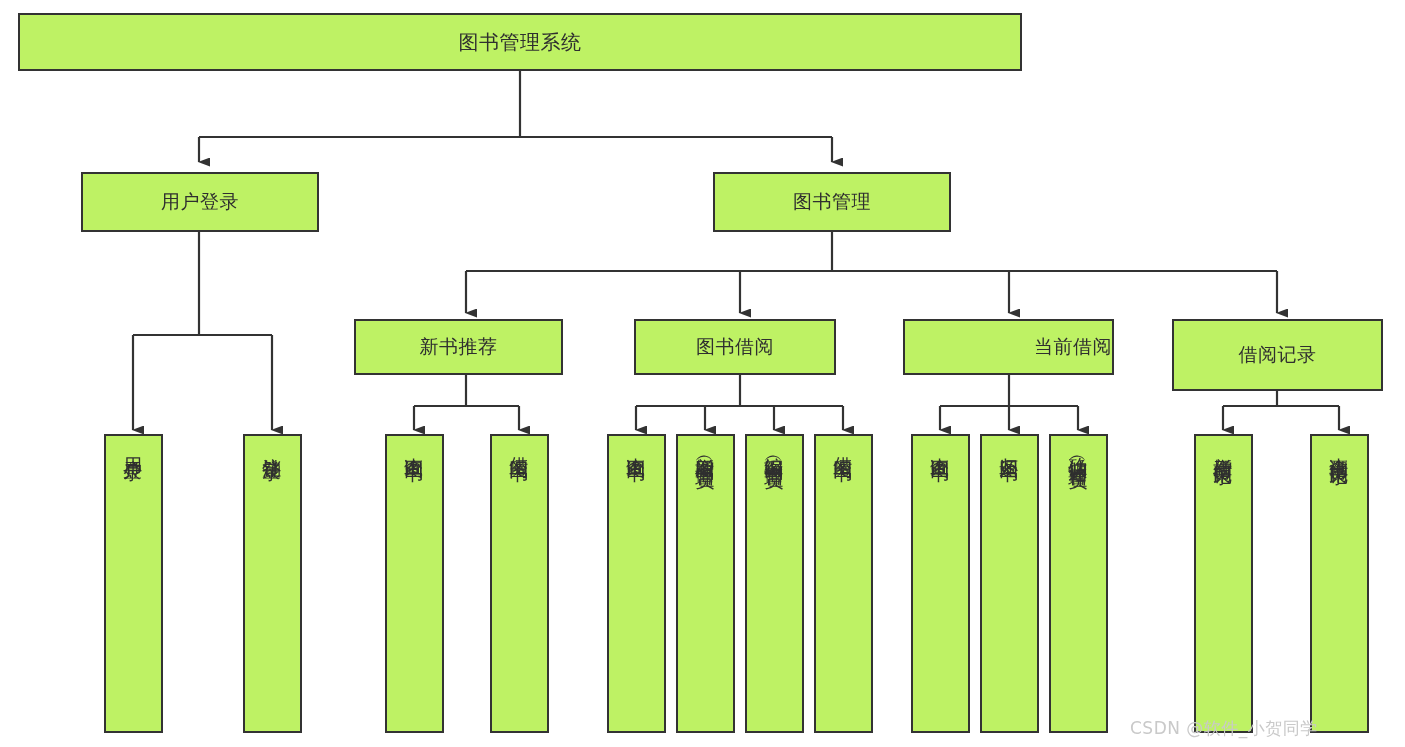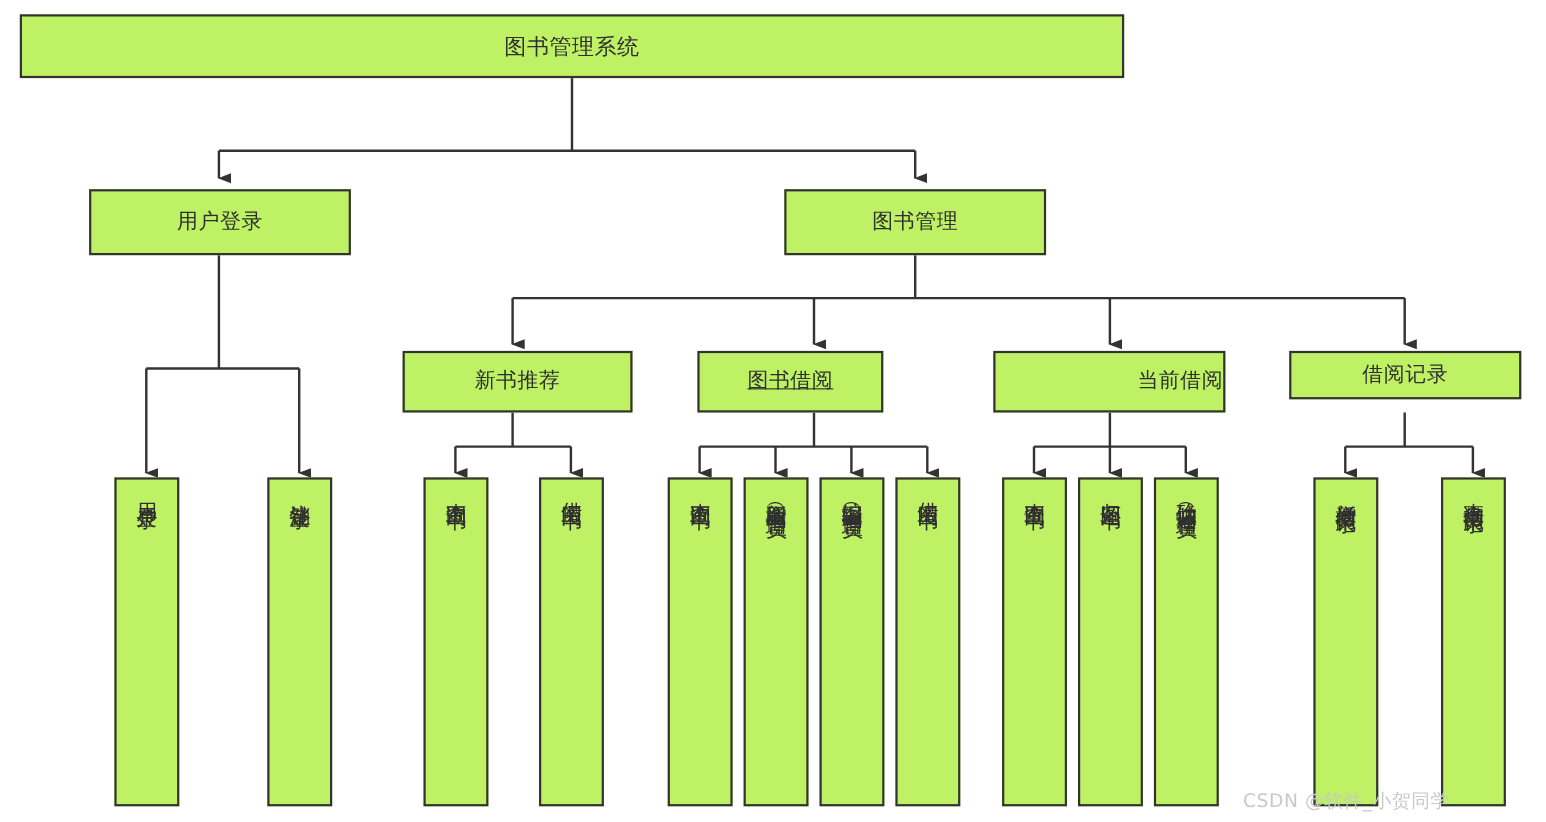--- a/index.html
+++ b/index.html
@@ -126,30 +126,30 @@
     <span class="label">图书管理系统</span>
   </div>
 
   <div class="node node-l1" style="left:81px; top:172px; width:238px; height:60px;">
     <span class="label">用户登录</span>
   </div>
   <div class="node node-l1" style="left:713px; top:172px; width:238px; height:60px;">
     <span class="label">图书管理</span>
   </div>
 
-  <div class="node node-l2" style="left:366px; top:319px; width:209px; height:56px;">
+  <div class="node node-l2" style="left:354px; top:319px; width:209px; height:56px;">
     <span class="label">新书推荐</span>
   </div>
-  <div class="node node-l2" style="left:634px; top:319px; width:169px; height:56px;text-decoration:underline;">
+  <div class="node node-l2" style="left:634px; top:319px; width:202px; height:56px;">
     <span class="label">图书借阅</span>
   </div>
   <div class="node node-l2" style="left:903px; top:319px; width:211px; height:56px;justify-content:flex-end;">
     <span class="label">当前借阅</span>
   </div>
-  <div class="node node-l2" style="left:1172px; top:319px; width:211px; height:44px;">
+  <div class="node node-l2" style="left:1172px; top:319px; width:211px; height:72px;">
     <span class="label">借阅记录</span>
   </div>
 
   <div class="node node-leaf" style="left:104px; top:434px; width:59px; height:299px;">
     <span class="label">用户登录</span>
   </div>
   <div class="node node-leaf" style="left:243px; top:434px; width:59px; height:299px;">
     <span class="label">注销登录</span>
   </div>
 

